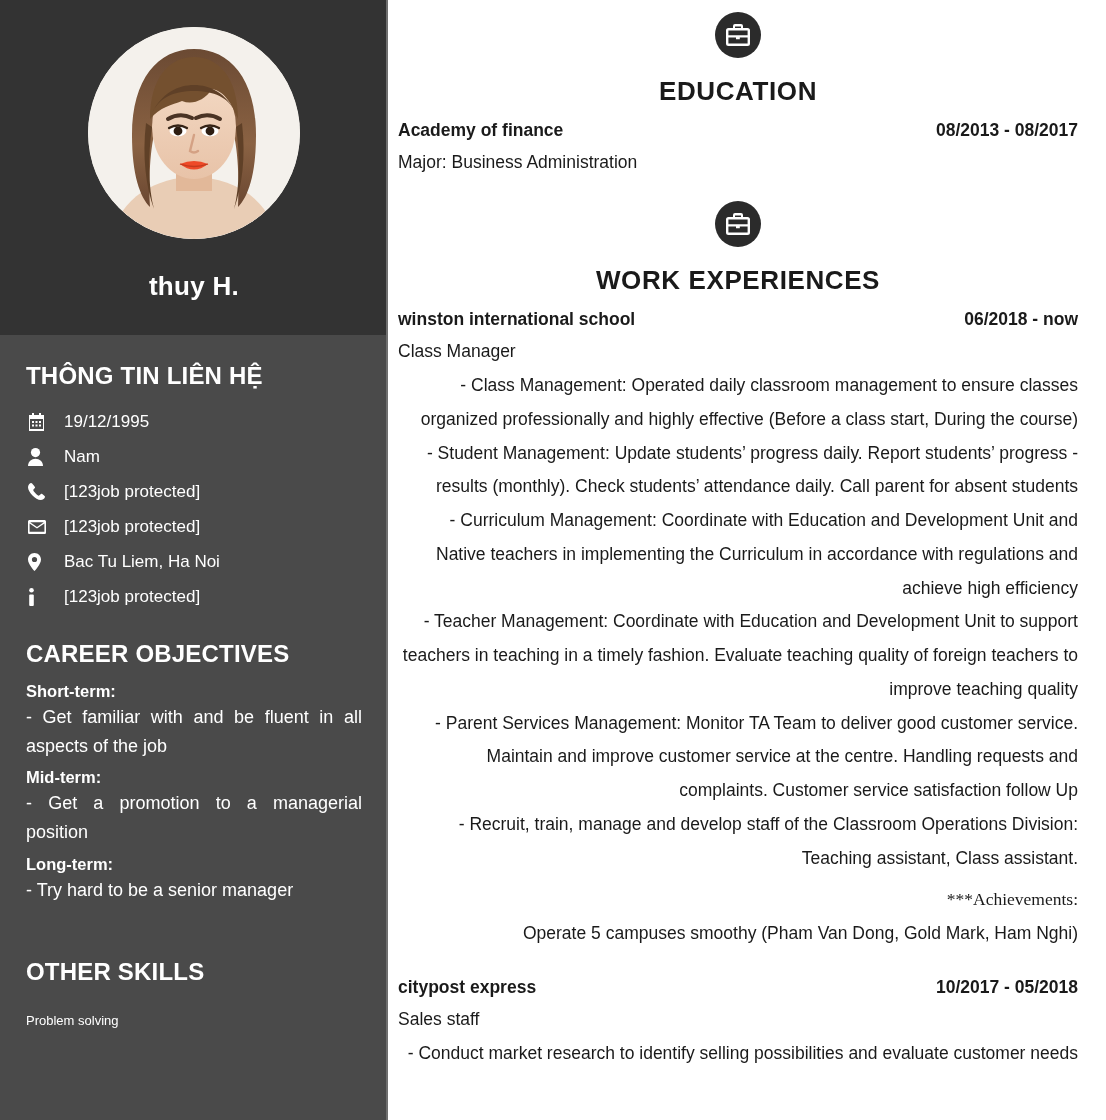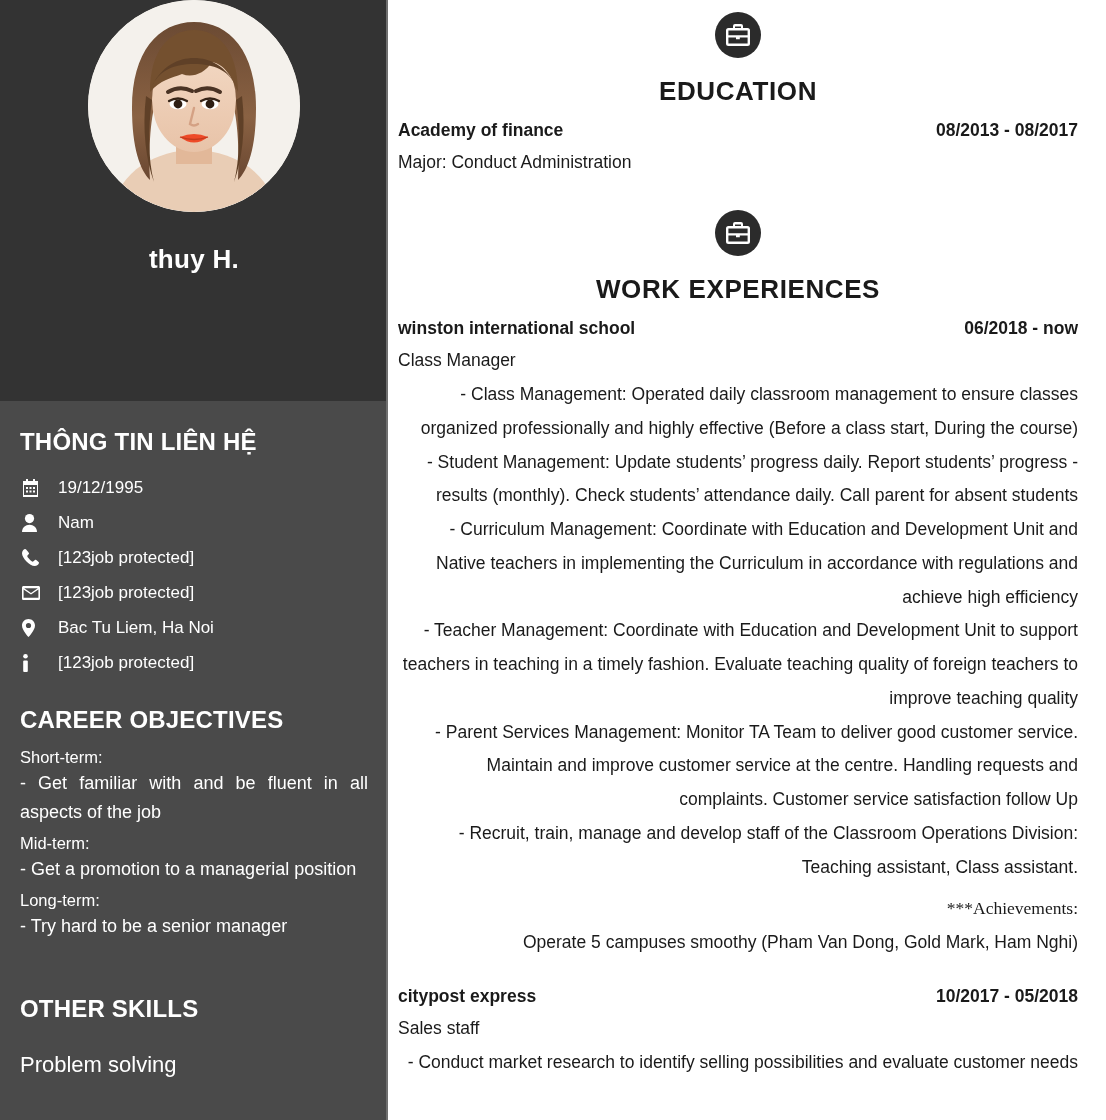--- a/index.html
+++ b/index.html
@@ -20,44 +20,45 @@
     position:relative;
     overflow:hidden;
   }
   .sidebar::after{
     content:"";
     position:absolute; top:0; right:0; width:2px; height:100%;
     background:#6f6f6f;
   }
   .photo-block {
     background:#333333;
-    height:401px;
+    height:335px;
     display:flex;
     flex-direction:column;
     align-items:center;
     justify-content:flex-start;
+    padding-top:27px;
   }
   .avatar {
     width:212px; height:212px;
     border-radius:50%;
     overflow:hidden;
     background:#f2efe9;
     position:relative;
     flex:0 0 212px;
   }
   .avatar svg { display:block; width:100%; height:100%; }
   .person-name {
     margin-top:32px;
     font-size:26px;
     font-weight:bold;
     letter-spacing:.3px;
     color:#ffffff;
   }
 
-  .side-body { padding:0 20px; }
+  .side-body { padding:0 26px; }
   .side-h {
     font-size:24px;
     font-weight:bold;
     letter-spacing:.2px;
     color:#ffffff;
     margin-top:26px;
     margin-bottom:14px;
   }
   .side-h.first { margin-top:27px; }
 
@@ -75,54 +76,54 @@
     display:flex;
     align-items:center;
     justify-content:flex-start;
     padding-left:2px;
   }
   .contact-ico svg { display:block; fill:#ffffff; }
   .contact-txt { padding-left:8px; }
 
   .obj-label {
     font-size:16.5px;
-    font-weight:normal;
+    font-weight:bold;
     margin-top:7px;
     margin-bottom:2px;
   }
   .obj-text {
     font-size:18px;
     line-height:1.62;
     text-align:justify;
     text-justify:inter-word;
   }
   .obj-text.nojust { text-align:left; }
   .skills-cut {
-    font-size:22px;
+    font-size:13px;
     line-height:1.62;
     margin-top:24px;
     color:#ffffff;
   }
 
   
   .main {
     flex:1 1 auto;
     background:#ffffff;
     color:#1a1a1a;
     padding:12px 28px 0 10px;
     overflow:hidden;
   }
   .sec-head {
     display:flex;
     align-items:center;
     gap:18px;
     margin-bottom:13px;
     flex-direction:column;
   }
-  .sec-head.second { margin-top:37px;align-items:center; }
+  .sec-head.second { margin-top:28px;align-items:center; }
   .sec-icon {
     width:46px; height:46px;
     border-radius:50%;
     background:#2b2b2b;
     display:flex; align-items:center; justify-content:center;
     flex:0 0 46px;
   }
   .sec-icon svg { display:block; fill:#ffffff; }
   .sec-title {
     font-size:26px;
@@ -298,21 +299,21 @@
             <path d="M9 0h6a2 2 0 0 1 2 2v2h4.5A2.5 2.5 0 0 1 24 6.5V19.5A2.5 2.5 0 0 1 21.5 22h-19A2.5 2.5 0 0 1 0 19.5V6.5A2.5 2.5 0 0 1 2.5 4H7V2a2 2 0 0 1 2-2zm0 2.6v1.4h6V2.6H9zM2.4 6.6v4.6h19.2V6.6H2.4zm0 7v5.8h19.2v-5.8h-7.8v1.6H10v-1.6H2.4z"></path>
           </svg>
       </span>
       <span class="sec-title">EDUCATION</span>
     </div>
 
     <div class="entry-head">
       <span>Academy of finance</span>
       <span>08/2013 - 08/2017</span>
     </div>
-    <div class="entry-sub">Major: Conduct Administration</div>
+    <div class="entry-sub">Major: Business Administration</div>
 
     <div class="sec-head second">
       <span class="sec-icon">
         <svg width="24" height="22" viewBox="0 0 24 22">
             <path d="M9 0h6a2 2 0 0 1 2 2v2h4.5A2.5 2.5 0 0 1 24 6.5V19.5A2.5 2.5 0 0 1 21.5 22h-19A2.5 2.5 0 0 1 0 19.5V6.5A2.5 2.5 0 0 1 2.5 4H7V2a2 2 0 0 1 2-2zm0 2.6v1.4h6V2.6H9zM2.4 6.6v4.6h19.2V6.6H2.4zm0 7v5.8h19.2v-5.8h-7.8v1.6H10v-1.6H2.4z"></path>
           </svg>
       </span>
       <span class="sec-title">WORK EXPERIENCES</span>
     </div>
 

